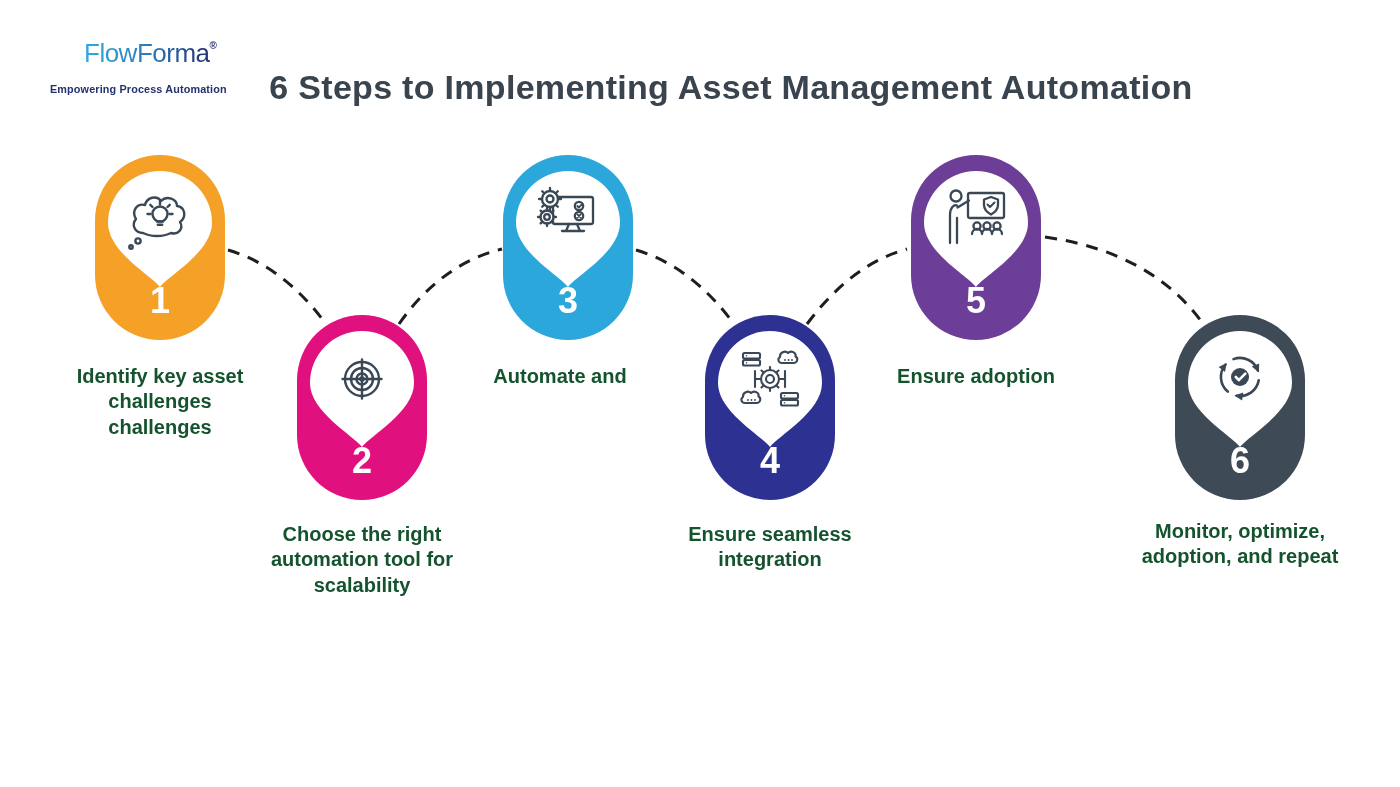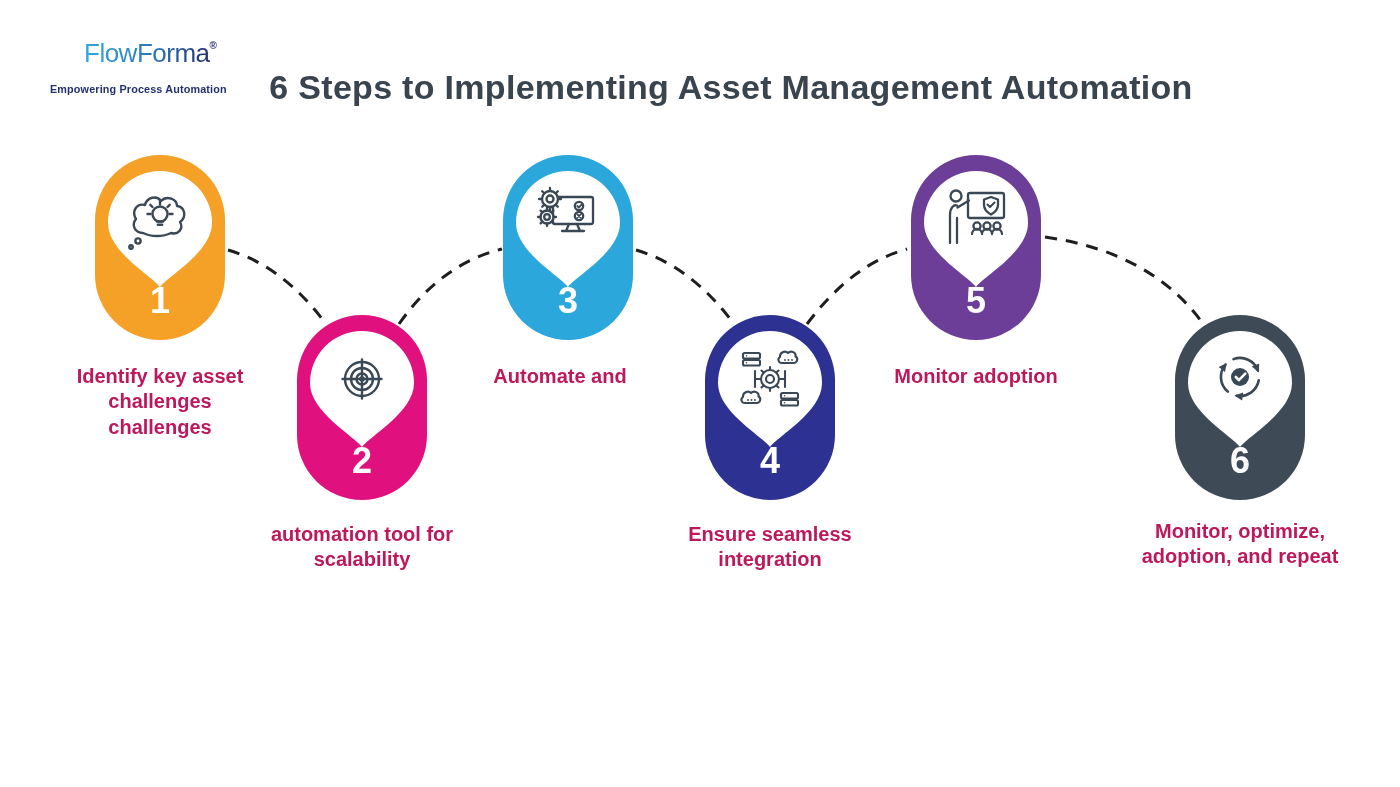--- a/index.html
+++ b/index.html
@@ -24,21 +24,21 @@
   }
   
   #connector-layer{position:absolute;left:0;top:0;}
   
   .pin{position:absolute;width:130px;height:185px;}
   .pin svg{display:block;}
   .pin text{font-family:"Liberation Sans", sans-serif;font-weight:bold;}
   
   .step-label{
     position:absolute;text-align:center;font-size:20px;font-weight:bold;
-    color:#be185d;line-height:1.27;
+    color:#14532d;line-height:1.27;
   }
   .step-label span{display:block;}
 </style>
 </head>
 <body>
 
 <div id="canvas">
 
   <div class="logo">
     <div>
@@ -186,35 +186,36 @@
     </svg>
   </div>
 
   <div class="step-label" style="left:35px;top:364px;width:250px;">
     <span>Identify key asset</span>
     <span>challenges</span>
     <span>challenges</span>
   </div>
 
   <div class="step-label" style="left:237px;top:522px;width:250px;">
+    <span>Choose the right</span>
     <span>automation tool for</span>
     <span>scalability</span>
   </div>
 
   <div class="step-label" style="left:420px;top:364px;width:280px;">
     <span>Automate and</span>
   </div>
 
   <div class="step-label" style="left:645px;top:522px;width:250px;">
     <span>Ensure seamless</span>
     <span>integration</span>
   </div>
 
   <div class="step-label" style="left:851px;top:364px;width:250px;">
-    <span>Monitor adoption</span>
+    <span>Ensure adoption</span>
   </div>
 
   <div class="step-label" style="left:1105px;top:519px;width:270px;">
     <span>Monitor, optimize,</span>
     <span>adoption, and repeat</span>
   </div>
 
 </div>
 
 </body></html>

